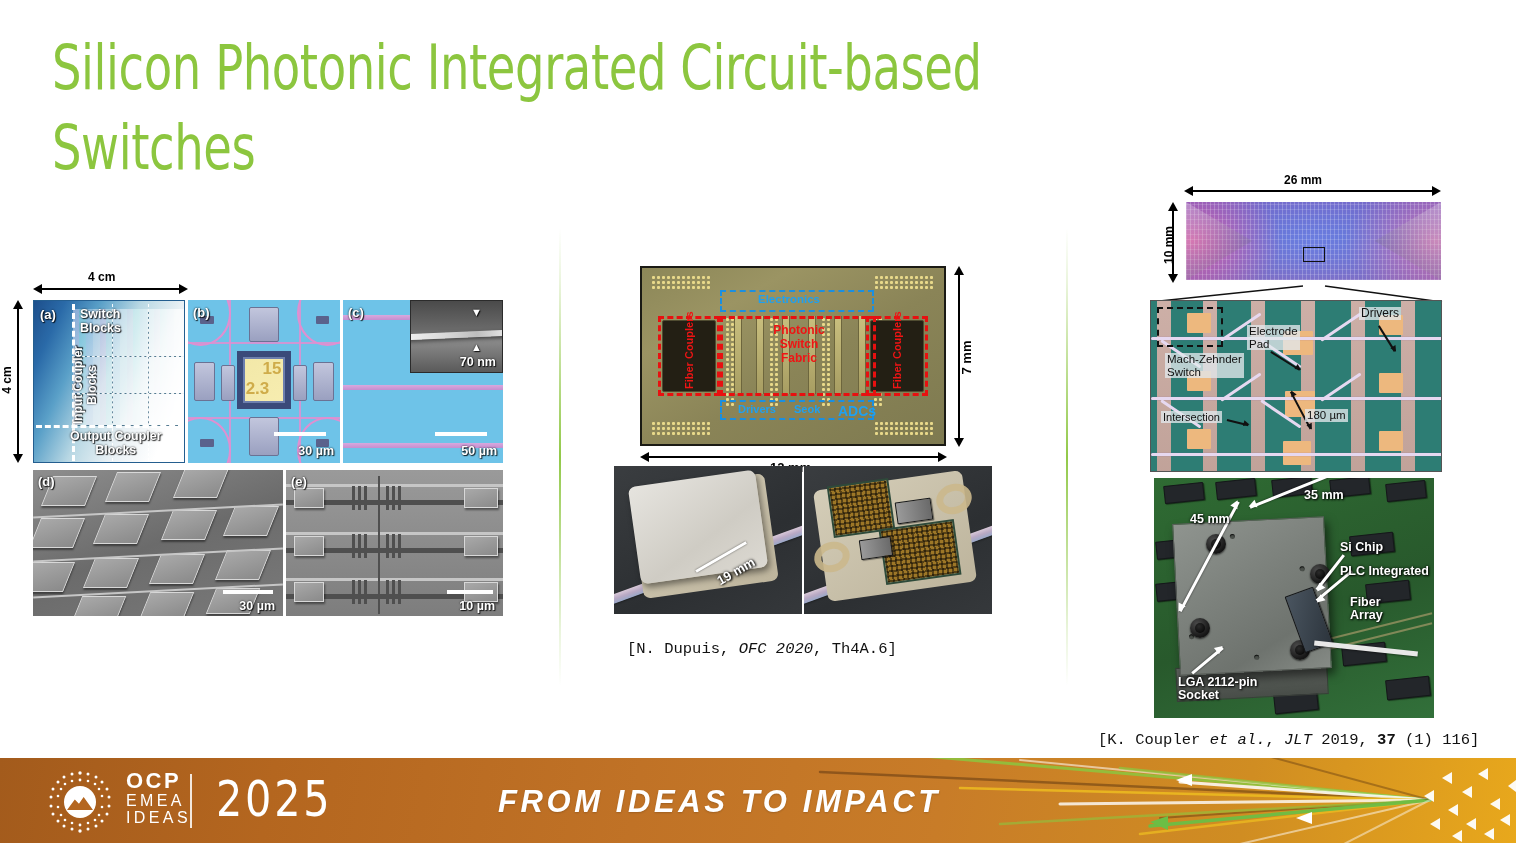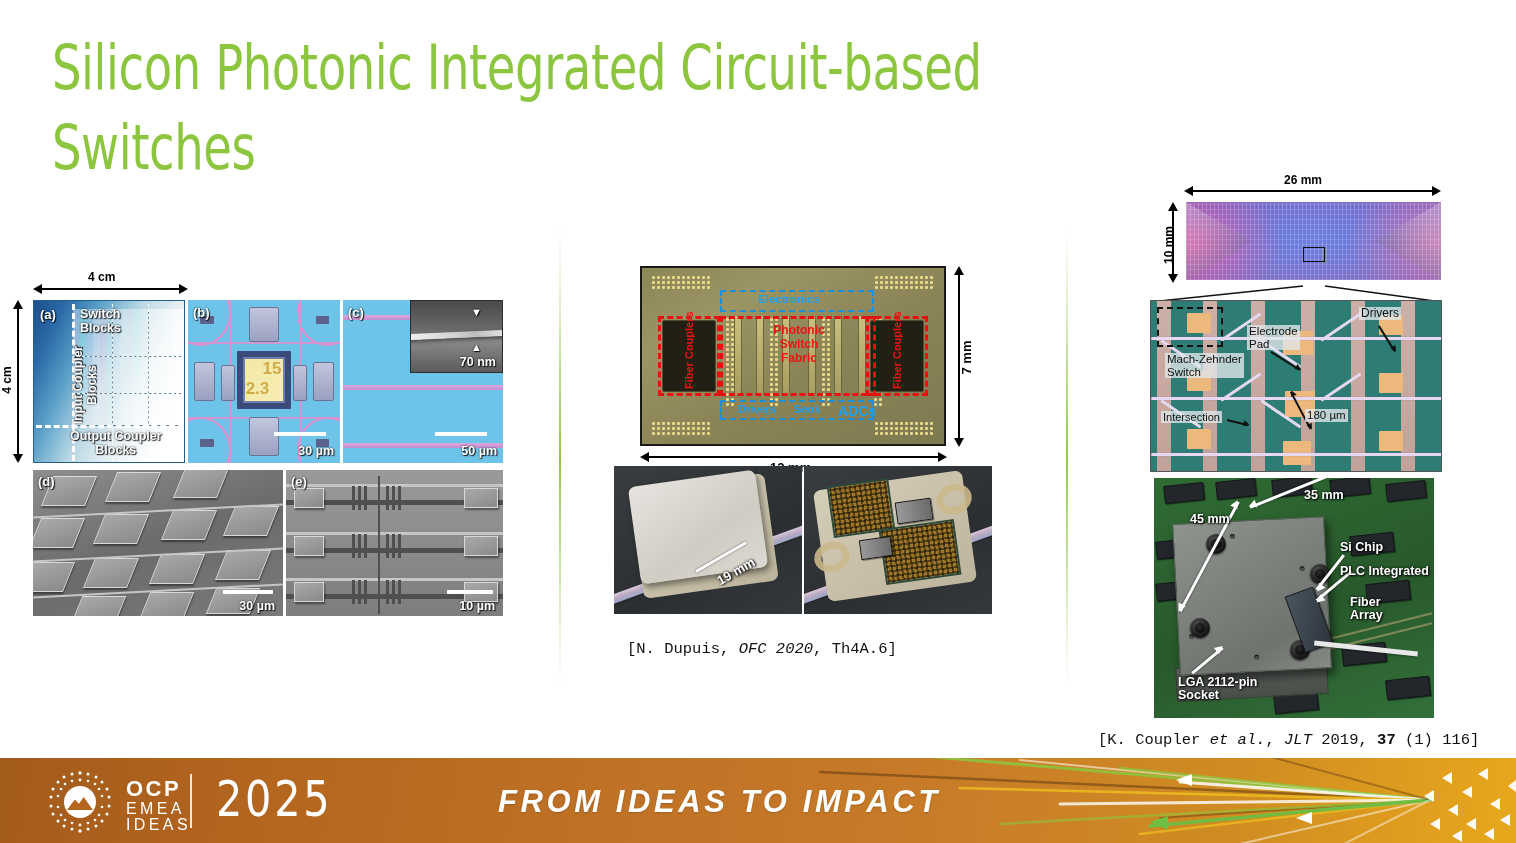--- a/index.html
+++ b/index.html
@@ -448,21 +448,21 @@
   
   #footer {
     position: absolute; left: 0; top: 758px; width: 1516px; height: 85px;
     background: linear-gradient(100deg,
         #a35b1c 0%, #b4661f 18%, #c07226 42%, #c87c28 62%, #d08d22 82%, #e8a81c 100%);
     overflow: hidden;
   }
   #footer-rays { position: absolute; inset: 0; }
   .ocp-logo-wrap {
     position: absolute; left: 48px; top: 12px; display: flex;
-    align-items: flex-end; gap: 14px;
+    align-items: flex-start; gap: 14px;
   }
   #ocp-mark { position: relative; width: 64px; height: 64px; }
   #ocp-mark .burst { position: absolute; inset: 0; }
   #ocp-mark .disc {
     position: absolute; left: 16px; top: 16px; width: 32px; height: 32px;
     border-radius: 50%; background: #ffffff; overflow: hidden;
   }
   #ocp-mark .mtn {
     position: absolute; left: 3px; bottom: 8px; width: 26px; height: 14px;
     background: #b4661f;

